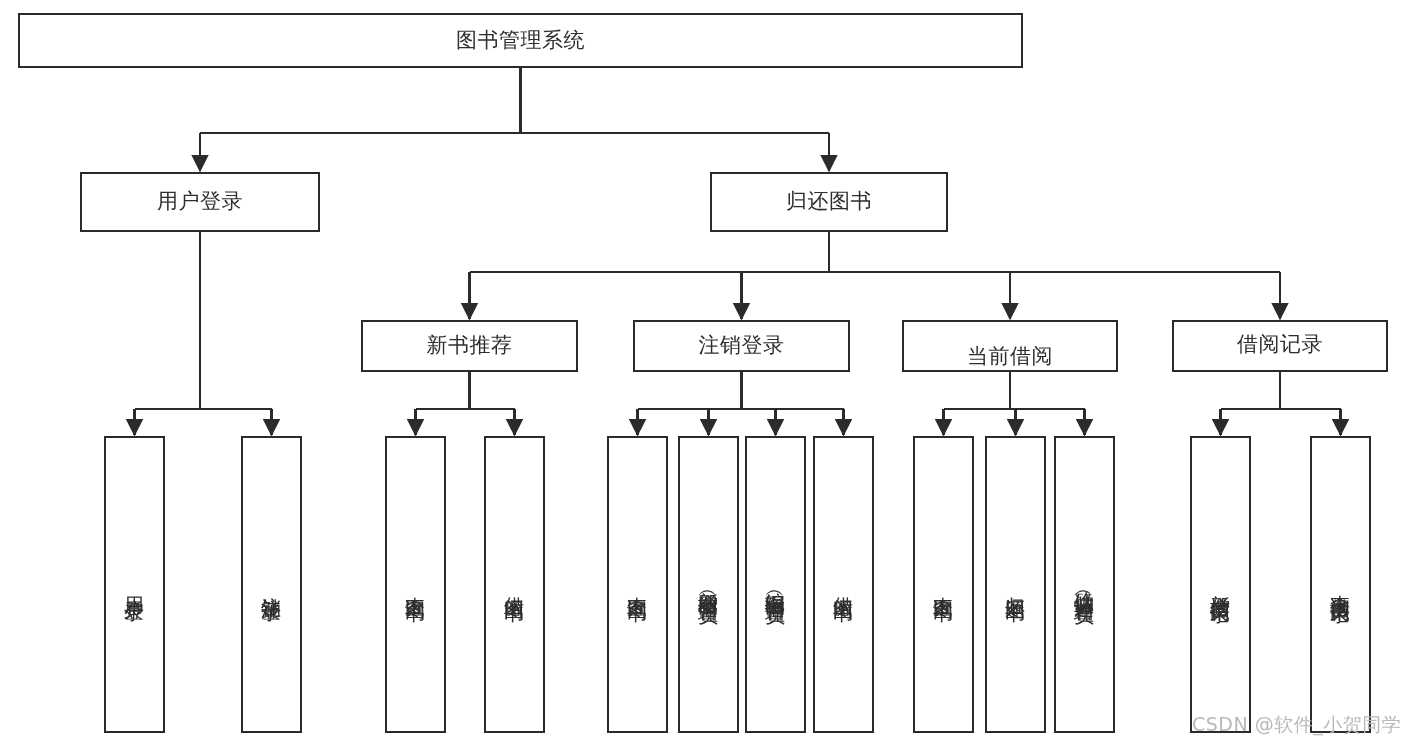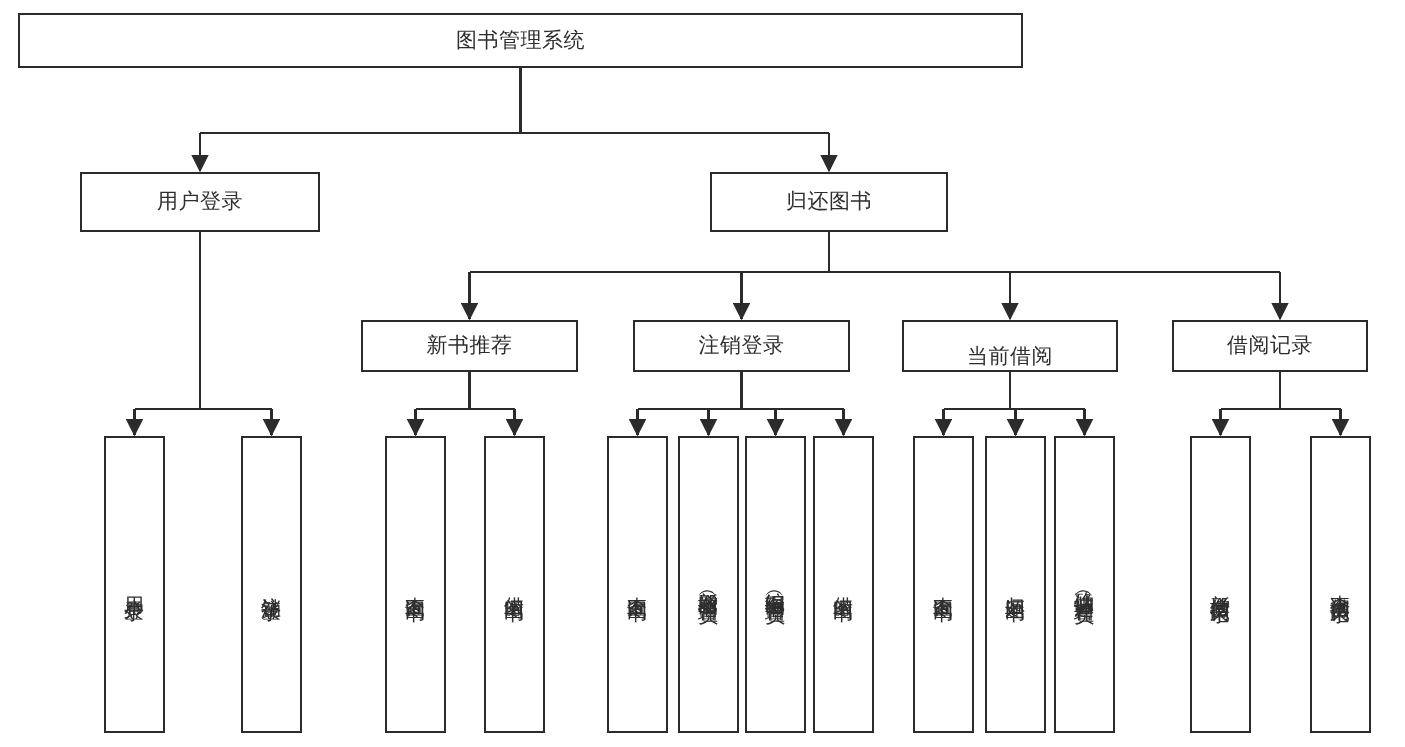--- a/index.html
+++ b/index.html
@@ -120,21 +120,21 @@
       </div>
       <div class="node-box" style="left: 361px; top: 320px; width: 217px; height: 52px; align-items: center;">
         <span class="node-label">新书推荐</span>
       </div>
       <div class="node-box" style="left: 633px; top: 320px; width: 217px; height: 52px;">
         <span class="node-label">注销登录</span>
       </div>
       <div class="node-box" style="left: 902px; top: 320px; width: 216px; height: 52px; align-items: flex-end;">
         <span class="node-label">当前借阅</span>
       </div>
-      <div class="node-box" style="left: 1172px; top: 320px; width: 196px; height: 52px;">
+      <div class="node-box" style="left: 1172px; top: 320px; width: 216px; height: 52px; font-family: Liberation Mono, monospace;">
         <span class="node-label">借阅记录</span>
       </div>
       <div class="node-box vertical" style="left: 104px; top: 436px; width: 61px; height: 297px;">
         <span class="node-label">用户登录</span>
       </div>
       <div class="node-box vertical" style="left: 241px; top: 436px; width: 61px; height: 297px;">
         <span class="node-label">注销登录</span>
       </div>
       <div class="node-box vertical" style="left: 385px; top: 436px; width: 61px; height: 297px;">
         <span class="node-label">查询图书</span>
@@ -164,13 +164,14 @@
         <span class="node-label">确认归还（管理员）</span>
       </div>
       <div class="node-box vertical" style="left: 1190px; top: 436px; width: 61px; height: 297px;">
         <span class="node-label">新增借阅记录</span>
       </div>
       <div class="node-box vertical" style="left: 1310px; top: 436px; width: 61px; height: 297px;">
         <span class="node-label">查询借阅记录</span>
       </div>
     </div>
 
+  <div class="watermark" style="left: 1192px; top: 712px; color: rgb(185, 185, 185);">CSDN @软件_小贺同学</div>
 </div>
 
 </body></html>

